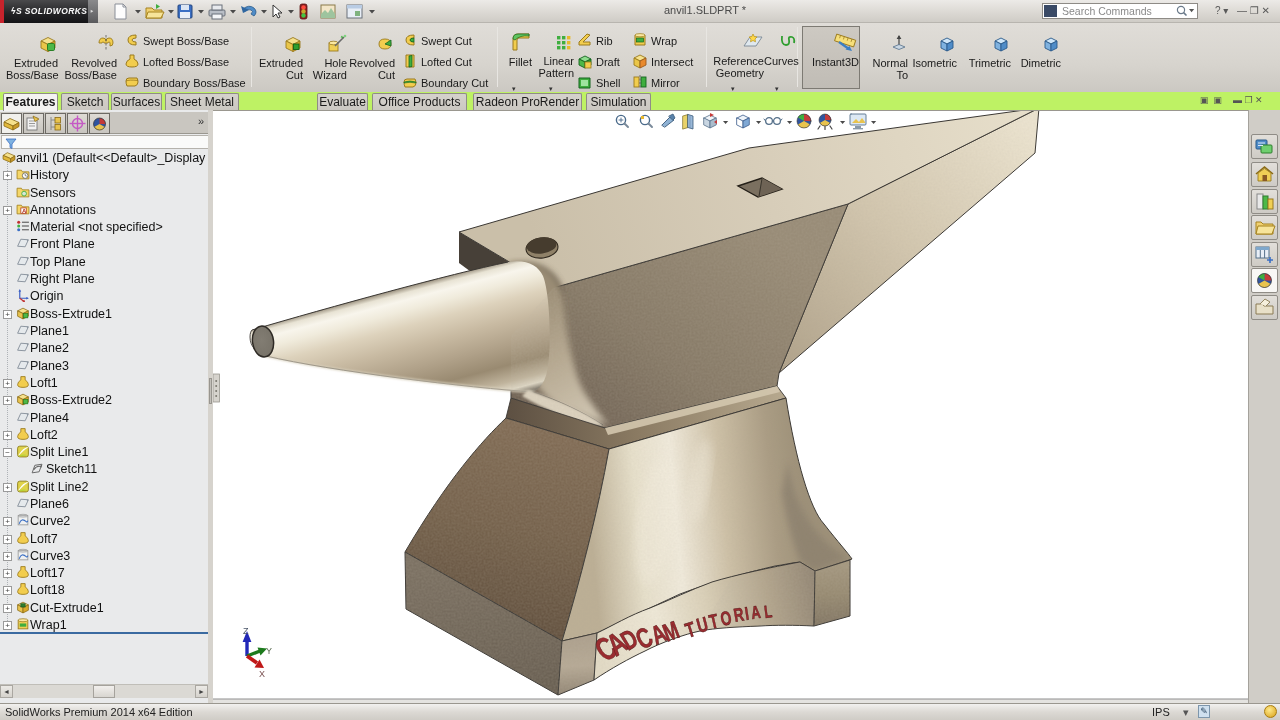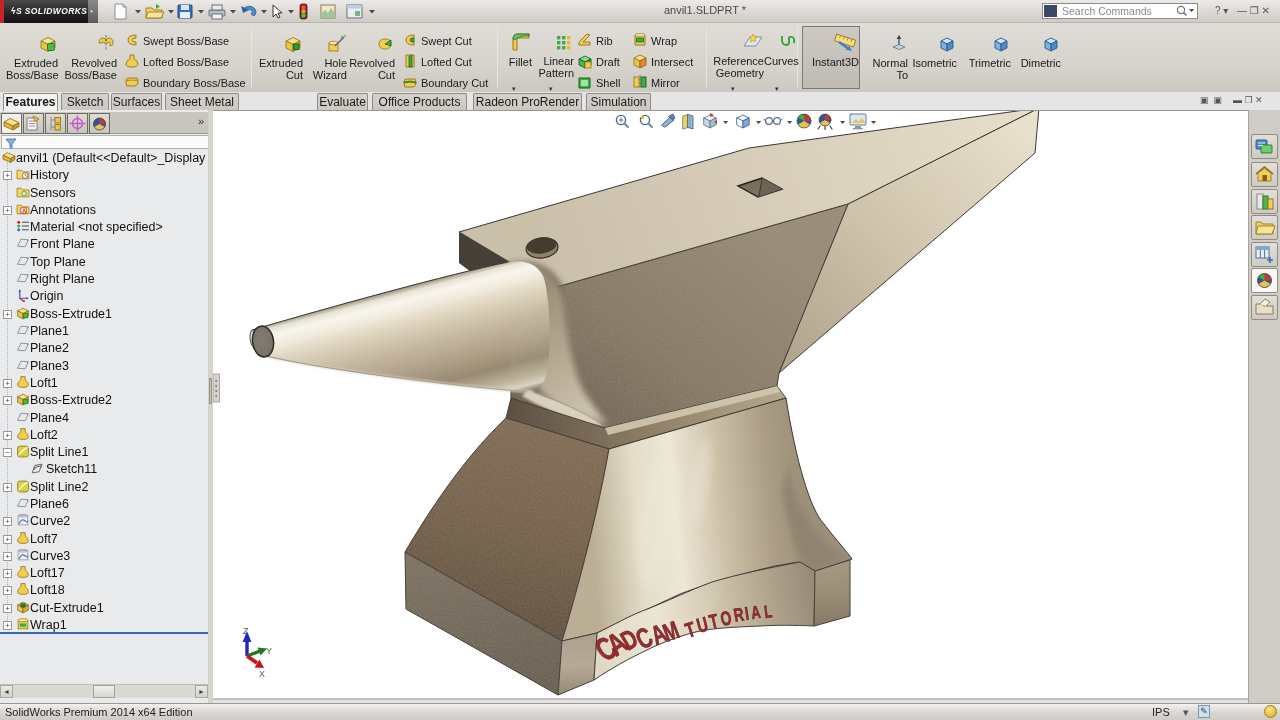--- a/index.html
+++ b/index.html
@@ -22,21 +22,21 @@
   .winglyph { font-size:10px; color:#5a5a5a; }
   
   #ribbon { left:0; top:23px; width:1280px; height:69px;
     background:linear-gradient(#e0ddd8,#d7d4ce 60%,#cbc8c2); }
   .rsep { position:absolute; top:4px; width:1px; height:60px; background:#b0ada7; border-right:1px solid #e8e6e2; }
   .rbig { position:absolute; text-align:right; font-size:11px; line-height:12.5px; color:#1a1a1a; }
   .rsm  { position:absolute; font-size:11px; color:#1a1a1a; white-space:nowrap; }
   .rsm svg { vertical-align:-3px; margin-right:3px; }
   .dd { position:absolute; font-size:7px; color:#333; }
   
-  #tabbar { left:0; top:92px; width:1280px; height:18px; background:#e5e5e5;text-decoration:underline; }
+  #tabbar { left:0; top:92px; width:1280px; height:18px; background:#bef264;text-decoration:underline; }
   .rtab { position:absolute; top:1px; height:25px; font-size:12px; color:#1a1a1a;
     background:linear-gradient(#d5d2cc,#c6c3bd); border:1px solid #8f8c86; border-bottom:none;
     text-align:center; line-height:16px; border-radius:2px 2px 0 0; }
   .rtab.active { background:#f4f3f1; font-weight:bold; height:18px; z-index:3; }
   
   #leftpanel { left:0; top:110px; width:213px; height:593px; background:#e9eaeb; border-right:1px solid #888; }
   #ptabs { position:absolute; left:0; top:2px; width:213px; height:22px; background:#c9c6c0; border-bottom:1px solid #9a978f; }
   .ptab { position:absolute; top:1px; width:21px; height:21px; background:linear-gradient(#dedbd5,#c8c5bf); border:1px solid #6d6a64; }
   .ptab.active { background:#f1f0ec; }
   #pfilter { position:absolute; left:1px; top:25px; width:210px; height:14px; background:#fafaf9; border:1px solid #b5b2ac; }

